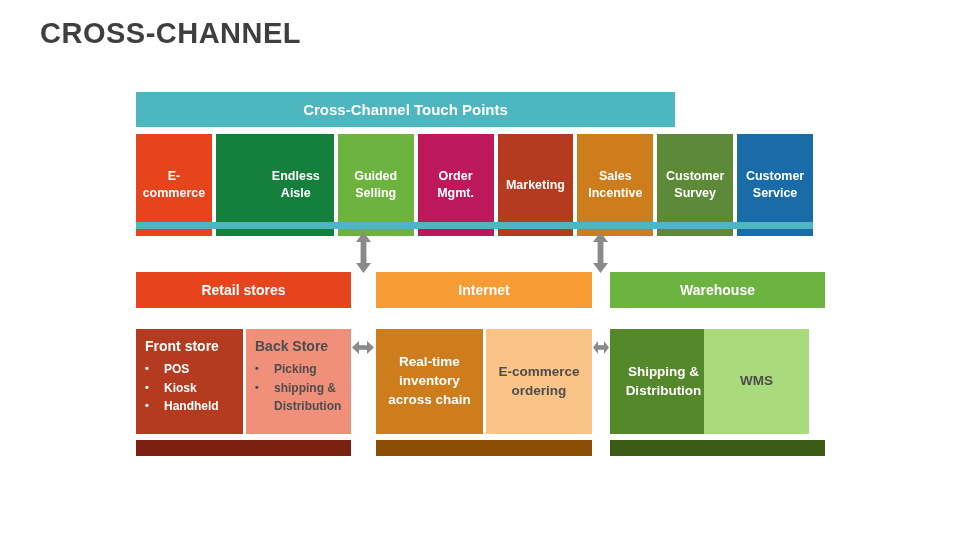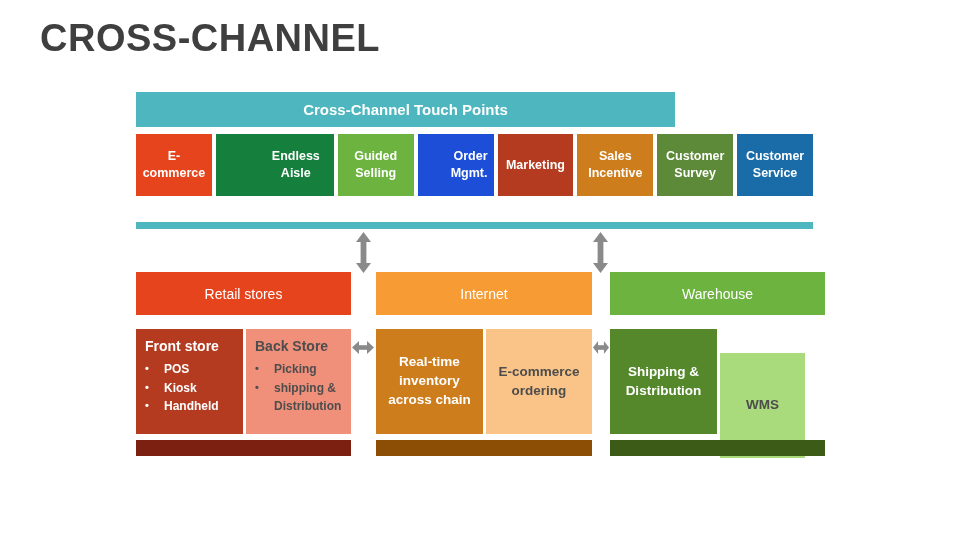--- a/index.html
+++ b/index.html
@@ -9,38 +9,38 @@
     position: relative;
     width: 960px;
     height: 540px;
     background: #ffffff;
     overflow: hidden;
   }
   .page-title {
     position: absolute;
     left: 40px;
     top: 17px;
-    font-size: 38px;
+    font-size: 29px;
     font-weight: 700;
     letter-spacing: 0.5px;
     color: #3f3f3f;
   }
   .banner {
     position: absolute;
     left: 136px; top: 92px;
     width: 539px; height: 35px;
     display: flex; align-items: center; justify-content: center;
     color: #ffffff;
     font-size: 15px;
     font-weight: 700;
   }
   .tp-row {
     position: absolute;
     left: 136px; top: 134px;
-    width: 677px; height: 62px;
+    width: 677px; height: 102px;
     display: flex;
     gap: 4px;
   }
   .tp-box {
     flex: 1 1 0;
     display: flex; align-items: center; justify-content: center;
     text-align: center;
     color: #ffffff;
     font-size: 12.5px;
     font-weight: 700;
@@ -54,25 +54,25 @@
   }
   .v-arrow { position: absolute; top: 232px; width: 15px; height: 41px; }
   .v-arrow-1 { left: 356px; }
   .v-arrow-2 { left: 593px; }
   .h-arrow { position: absolute; top: 341px; height: 13px; }
   .h-arrow-1 { left: 352px; width: 22px; }
   .h-arrow-2 { left: 593px; width: 16px; }
   .arrow-shape { fill: #8a8a8a; }
   .section-header {
     position: absolute;
-    top: 272px; height: 43px;
+    top: 272px; height: 36px;
     display: flex; align-items: center; justify-content: center;
     color: #ffffff;
     font-size: 14px;
-    font-weight: 400;
+    font-weight: 700;
   }
   .hdr-retail    { left: 136px; width: 215px; }
   .hdr-internet  { left: 376px; width: 216px; }
   .hdr-warehouse { left: 610px; width: 215px; }
   .card {
     position: absolute;
     top: 329px; height: 105px;
     font-weight: 700;
   }
   .card.centered {
@@ -91,42 +91,42 @@
     font-weight: 700;
     line-height: 1.55;
   }
   .bullet-marker { width: 10px; flex: 0 0 10px; font-size: 11px; }
   .bullet-text { flex: 1; padding-left: 9px; }
   .card-frontstore { left: 136px; width: 107px; }
   .card-backstore  { left: 246px; width: 105px; }
   .card-realtime   { left: 376px; width: 107px; }
   .card-ecomorder  { left: 486px; width: 106px; }
   .card-shipping   { left: 610px; width: 107px; }
-  .card-wms        { left: 720px; width: 85px; font-size: 14.5px; margin-top: 24px; }
+  .card-wms        { left: 704px; width: 105px; font-size: 14.5px; }
   .bottom-bar { position: absolute; top: 440px; height: 16px; }
   .bar-retail    { left: 136px; width: 215px; }
   .bar-internet  { left: 376px; width: 216px; }
   .bar-warehouse { left: 610px; width: 215px; }
 </style>
 </head>
 <body>
 
 <div class="slide">
 
   <div class="page-title">CROSS-CHANNEL</div>
 
   <div class="banner" style="background: rgb(77, 182, 190);">
     <span>Cross-Channel Touch Points</span>
   </div>
 
   <div class="tp-row">
     <div class="tp-box" style="background: rgb(230, 68, 29);">E-commerce</div>
     <div class="tp-box" style="background: #15803d; padding-left: 48px;">Endless Aisle</div>
     <div class="tp-box" style="background: rgb(109, 179, 63);">Guided Selling</div>
-    <div class="tp-box" style="background: #1d4ed8; text-align: right;">Order Mgmt.</div>
+    <div class="tp-box" style="background: #be185d;">Order Mgmt.</div>
     <div class="tp-box" style="background: rgb(180, 59, 32);">Marketing</div>
     <div class="tp-box" style="background: rgb(206, 125, 28);">Sales Incentive</div>
     <div class="tp-box" style="background: rgb(93, 138, 56);">Customer Survey</div>
     <div class="tp-box" style="background: rgb(26, 108, 169);">Customer Service</div>
   </div>
 
   <div class="teal-strip" style="background: rgb(77, 182, 190);"></div>
 
   <svg class="v-arrow v-arrow-1" viewBox="0 0 15 41" xmlns="http://www.w3.org/2000/svg">
     <polygon class="arrow-shape" points="7.5,0 15,10 0,10"></polygon>

